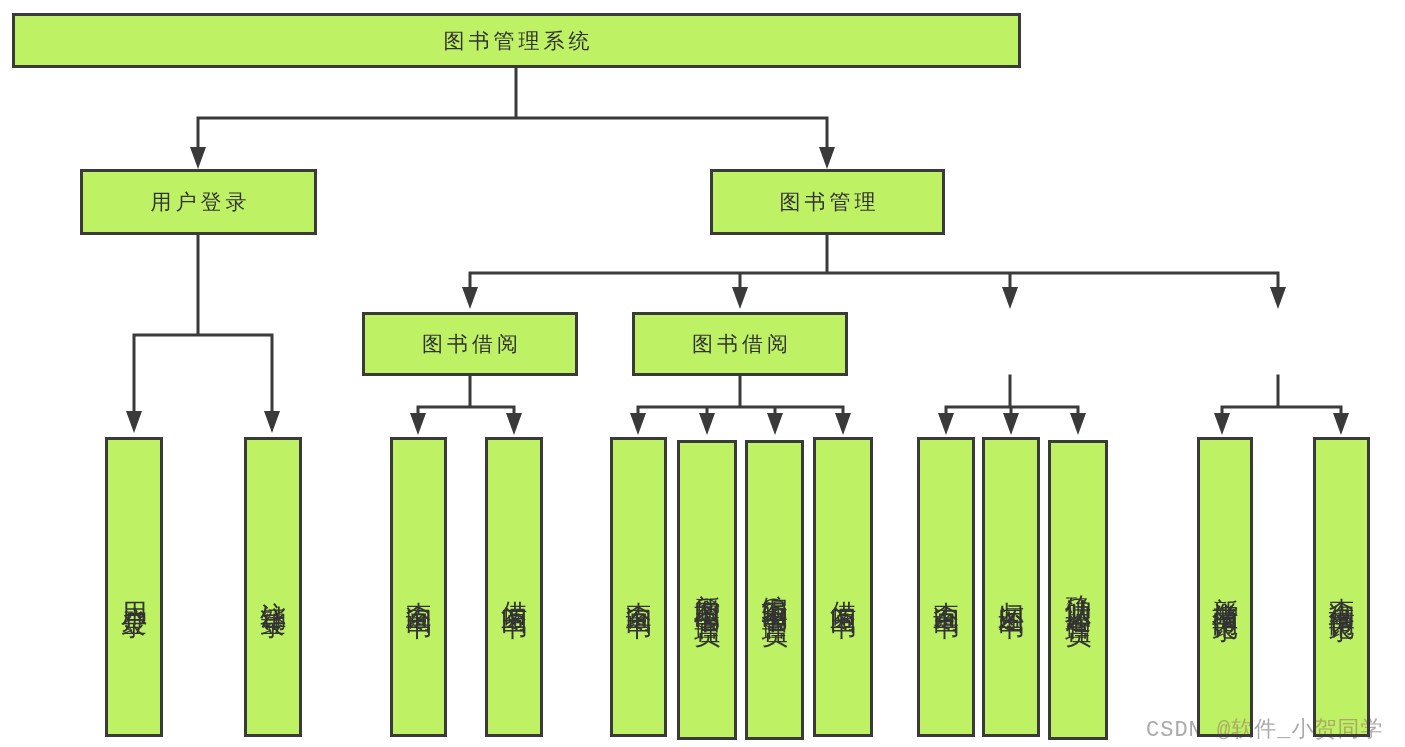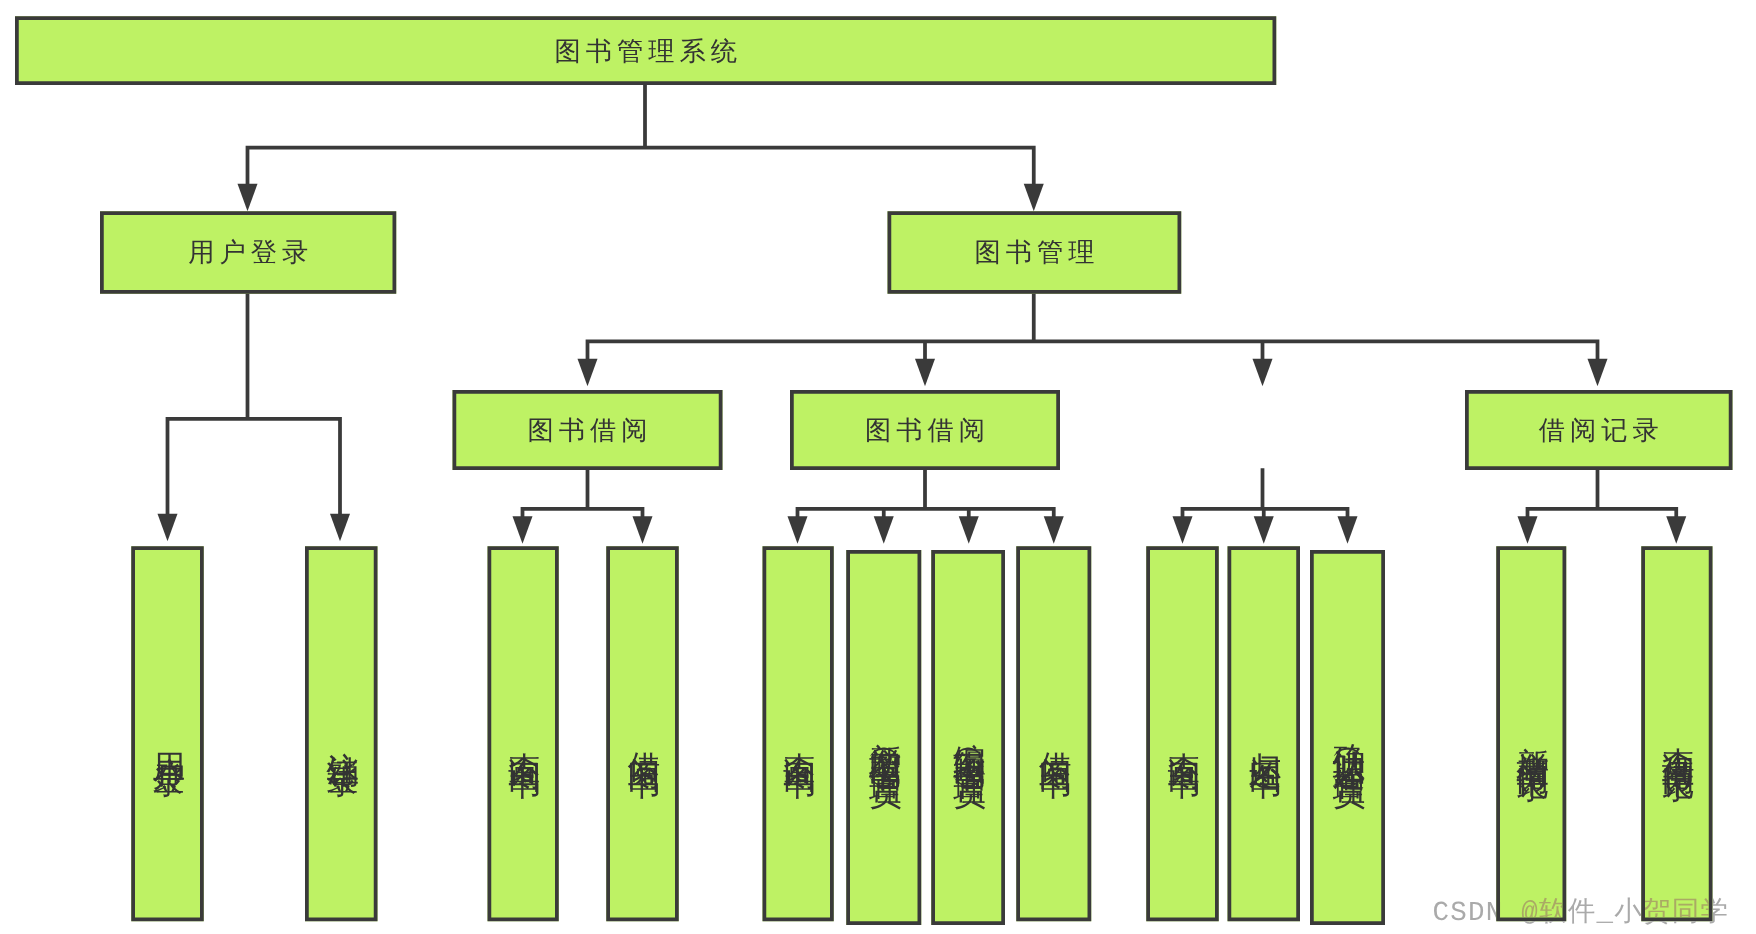--- a/index.html
+++ b/index.html
@@ -119,23 +119,20 @@
   <div class="box h-box" style="left:710px; top:169px; width:235px; height:66px">
     <span>图书管理</span>
   </div>
 
   <div class="box h-box" style="left:362px; top:312px; width:216px; height:64px">
     <span>图书借阅</span>
   </div>
   <div class="box h-box" style="left:632px; top:312px; width:216px; height:64px">
     <span>图书借阅</span>
   </div>
-  <div class="box h-box" style="left:1172px; top:312px; width:214px; height:64px">
-    <span>借阅记录</span>
-  </div>
 
   <div class="box v-box" style="left:105px; top:437px; width:58px; height:300px">
     <span class="v-text">用户登录</span>
   </div>
   <div class="box v-box" style="left:244px; top:437px; width:58px; height:300px">
     <span class="v-text">注销登录</span>
   </div>
 
   <div class="box v-box" style="left:390px; top:437px; width:57px; height:300px">
     <span class="v-text">查询图书</span>

